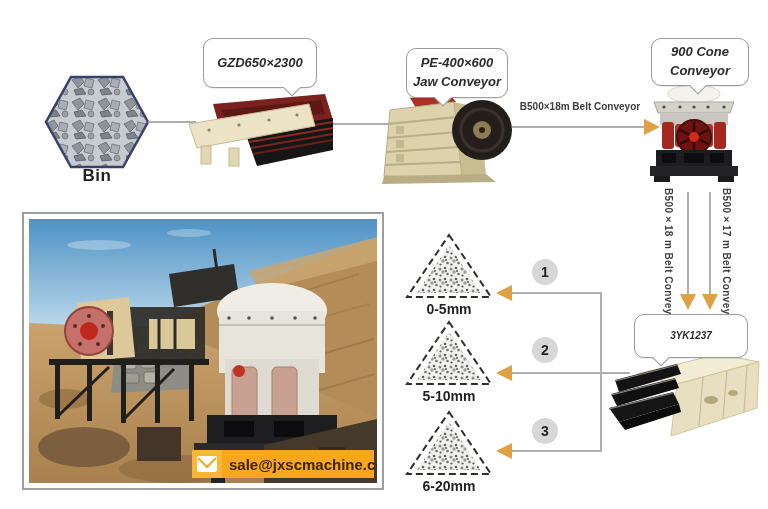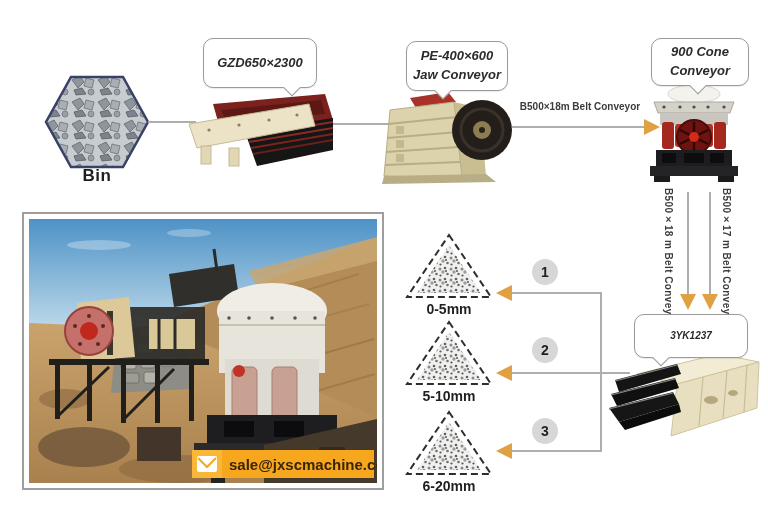--- a/index.html
+++ b/index.html
@@ -94,21 +94,21 @@
     <line x1="70" y1="64" x2="150" y2="50" stroke="#6a1f19" stroke-width="2"></line>
     <polygon points="6,34 126,14 132,36 14,58" fill="#ece2c6" stroke="#c6ba94" stroke-width="1"></polygon>
     <circle cx="26" cy="40" r="1.6" fill="#8a7f60"></circle>
       <circle cx="56" cy="35" r="1.6" fill="#8a7f60"></circle>
     <circle cx="86" cy="30" r="1.6" fill="#8a7f60"></circle>
       <circle cx="114" cy="25" r="1.6" fill="#8a7f60"></circle>
     <rect x="18" y="56" width="10" height="18" fill="#e2d7b4" stroke="#c6ba94" stroke-width="1"></rect>
     <rect x="46" y="58" width="10" height="18" fill="#e2d7b4" stroke="#c6ba94" stroke-width="1"></rect>
   </svg>
 
-  <div class="callout" style="left:406px;top:41px;width:100px;height:48px">
+  <div class="callout" style="left:406px;top:48px;width:100px;height:48px">
     <span>PE-400×600</span>
     <span>Jaw Conveyor</span>
     <span class="tail" style="left:30px"></span>
   </div>
 
   <svg class="abs" style="left:382px;top:82px" width="132" height="102" viewBox="0 0 132 102">
     <polygon points="28,16 66,10 74,20 34,26" fill="#a83228"></polygon>
     <polygon points="72,20 98,26 104,94 80,96" fill="#c9bd92"></polygon>
     <polygon points="8,28 72,20 80,96 2,94" fill="#dcd2ac" stroke="#b8ad84" stroke-width="1"></polygon>
     <line x1="6" y1="42" x2="75" y2="35" stroke="#b8ad84" stroke-width="2"></line>

